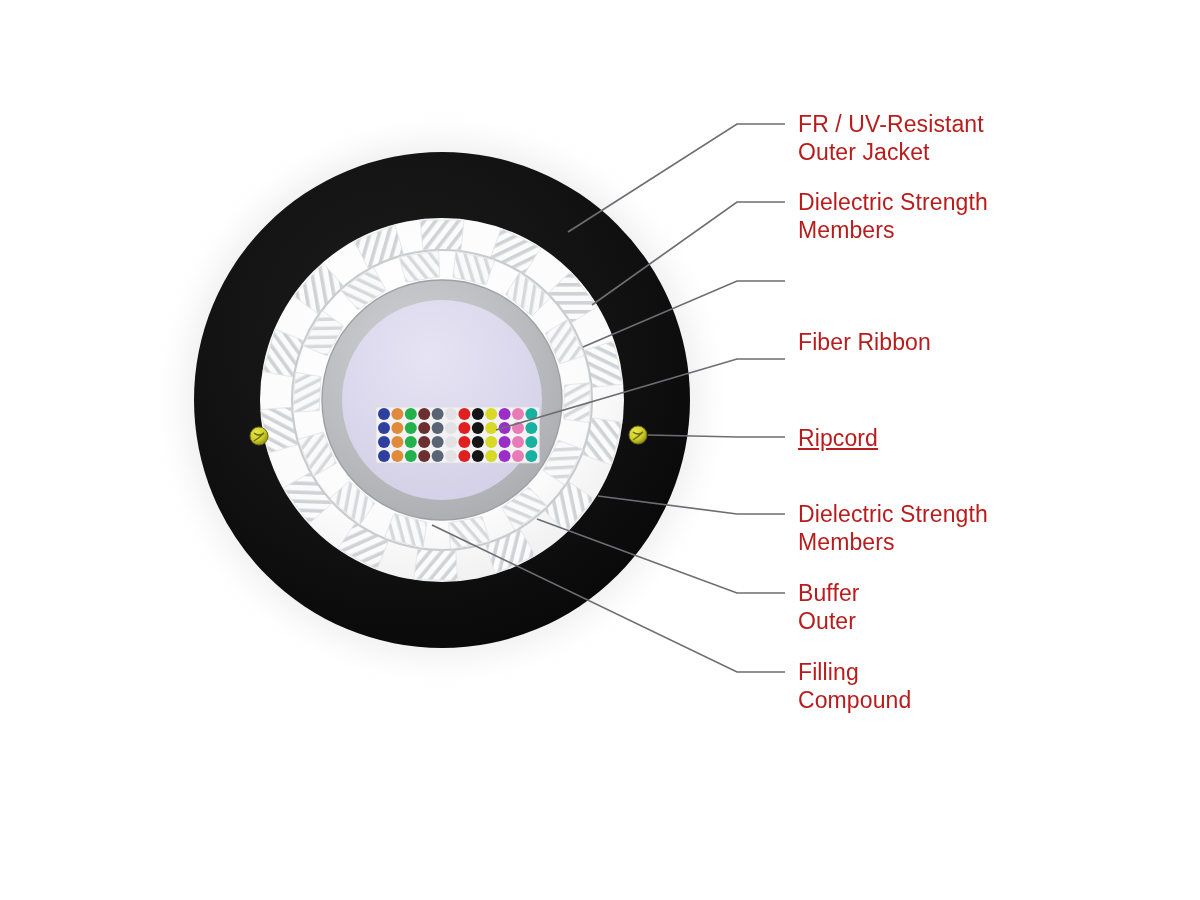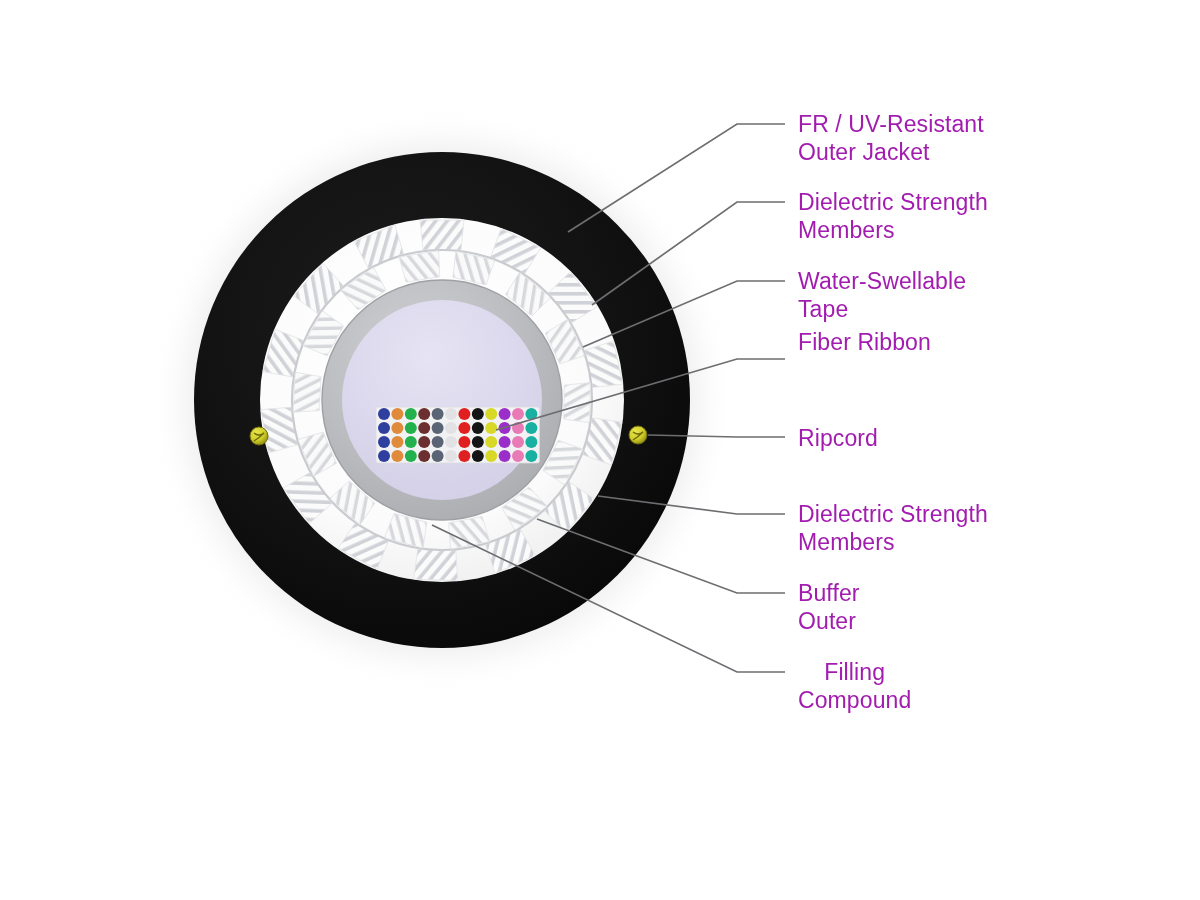--- a/index.html
+++ b/index.html
@@ -21,21 +21,21 @@
     left: 0;
     top: 0;
     width: 1200px;
     height: 900px;
   }
   .callout-label {
     position: absolute;
     font-family: "Liberation Sans", sans-serif;
     font-size: 23px;
     line-height: 28px;
-    color: #a21caf;
+    color: #b91c1c;
     white-space: pre-line;
     letter-spacing: 0.1px;
   }
 </style>
 </head>
 <body>
 
 <div id="stage">
 
   <svg id="diagram-svg" viewBox="0 0 1200 900">
@@ -277,29 +277,27 @@
         <path d="M 785 672 L 737 672 L 432 525" fill="none" stroke="#6d6e71" stroke-width="1.7"></path>
       </g>
   </svg>
 
   <div class="callout-label" style="left:798px; top:110px;">FR / UV-Resistant
 Outer Jacket</div>
 
   <div class="callout-label" style="left:798px; top:188px;">Dielectric Strength
 Members</div>
 
-  <div class="callout-label" style="left:798px; top:267px;">Water-Swellable
-Tape</div>
 
   <div class="callout-label" style="left:798px; top:328px;">Fiber Ribbon</div>
 
-  <div class="callout-label" style="left:798px; top:424px;">Ripcord</div>
+  <div class="callout-label" style="left:798px; top:424px;text-decoration:underline;">Ripcord</div>
 
   <div class="callout-label" style="left:798px; top:500px;">Dielectric Strength
 Members</div>
 
   <div class="callout-label" style="left:798px; top:579px;">Buffer
 Outer</div>
 
-  <div class="callout-label" style="left:798px; top:658px;text-align:center;">Filling
+  <div class="callout-label" style="left:798px; top:658px;">Filling
 Compound</div>
 
 </div>
 
 </body></html>

